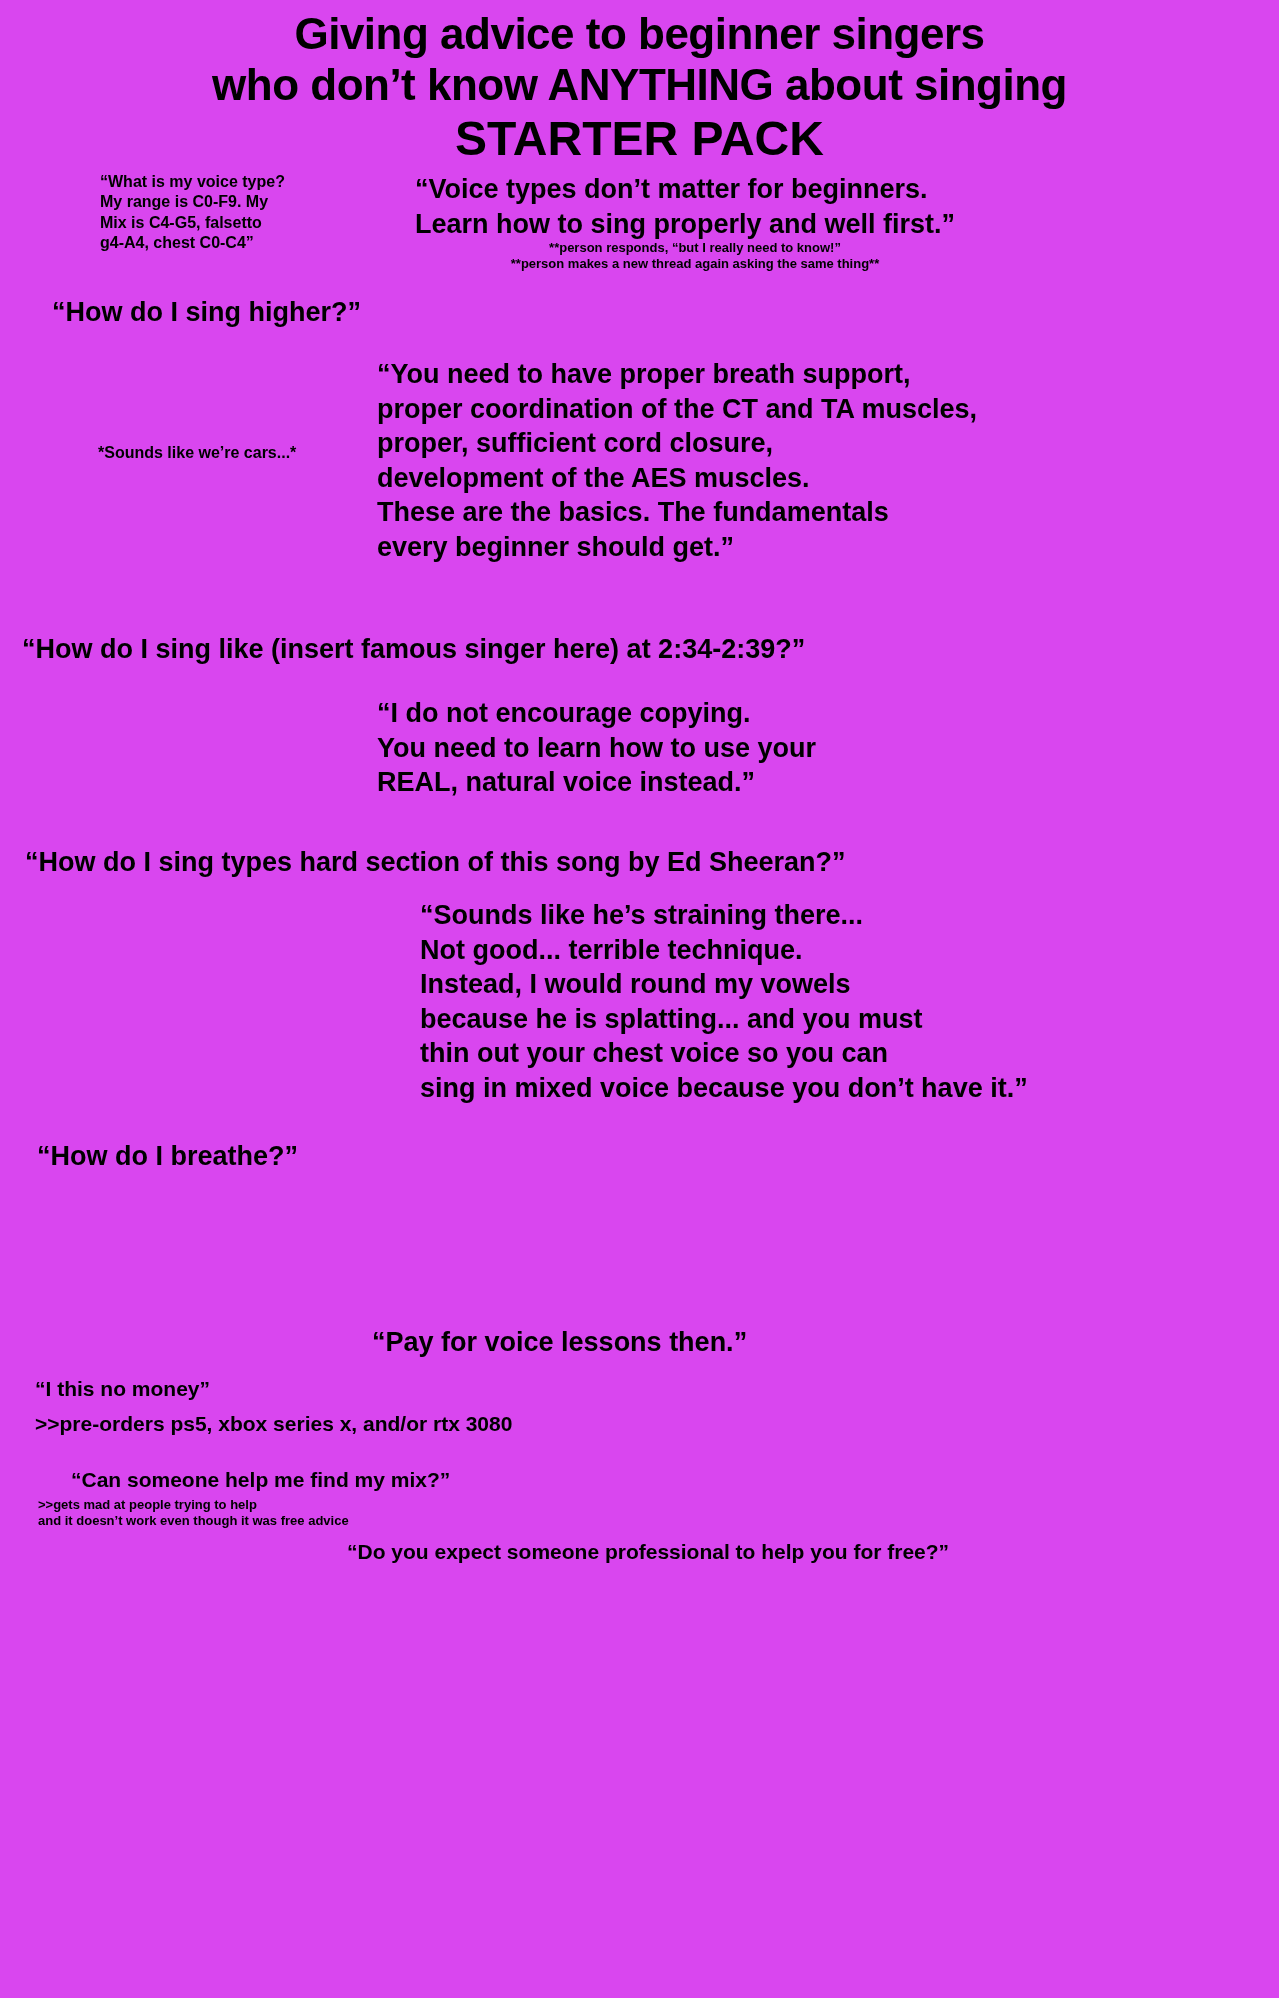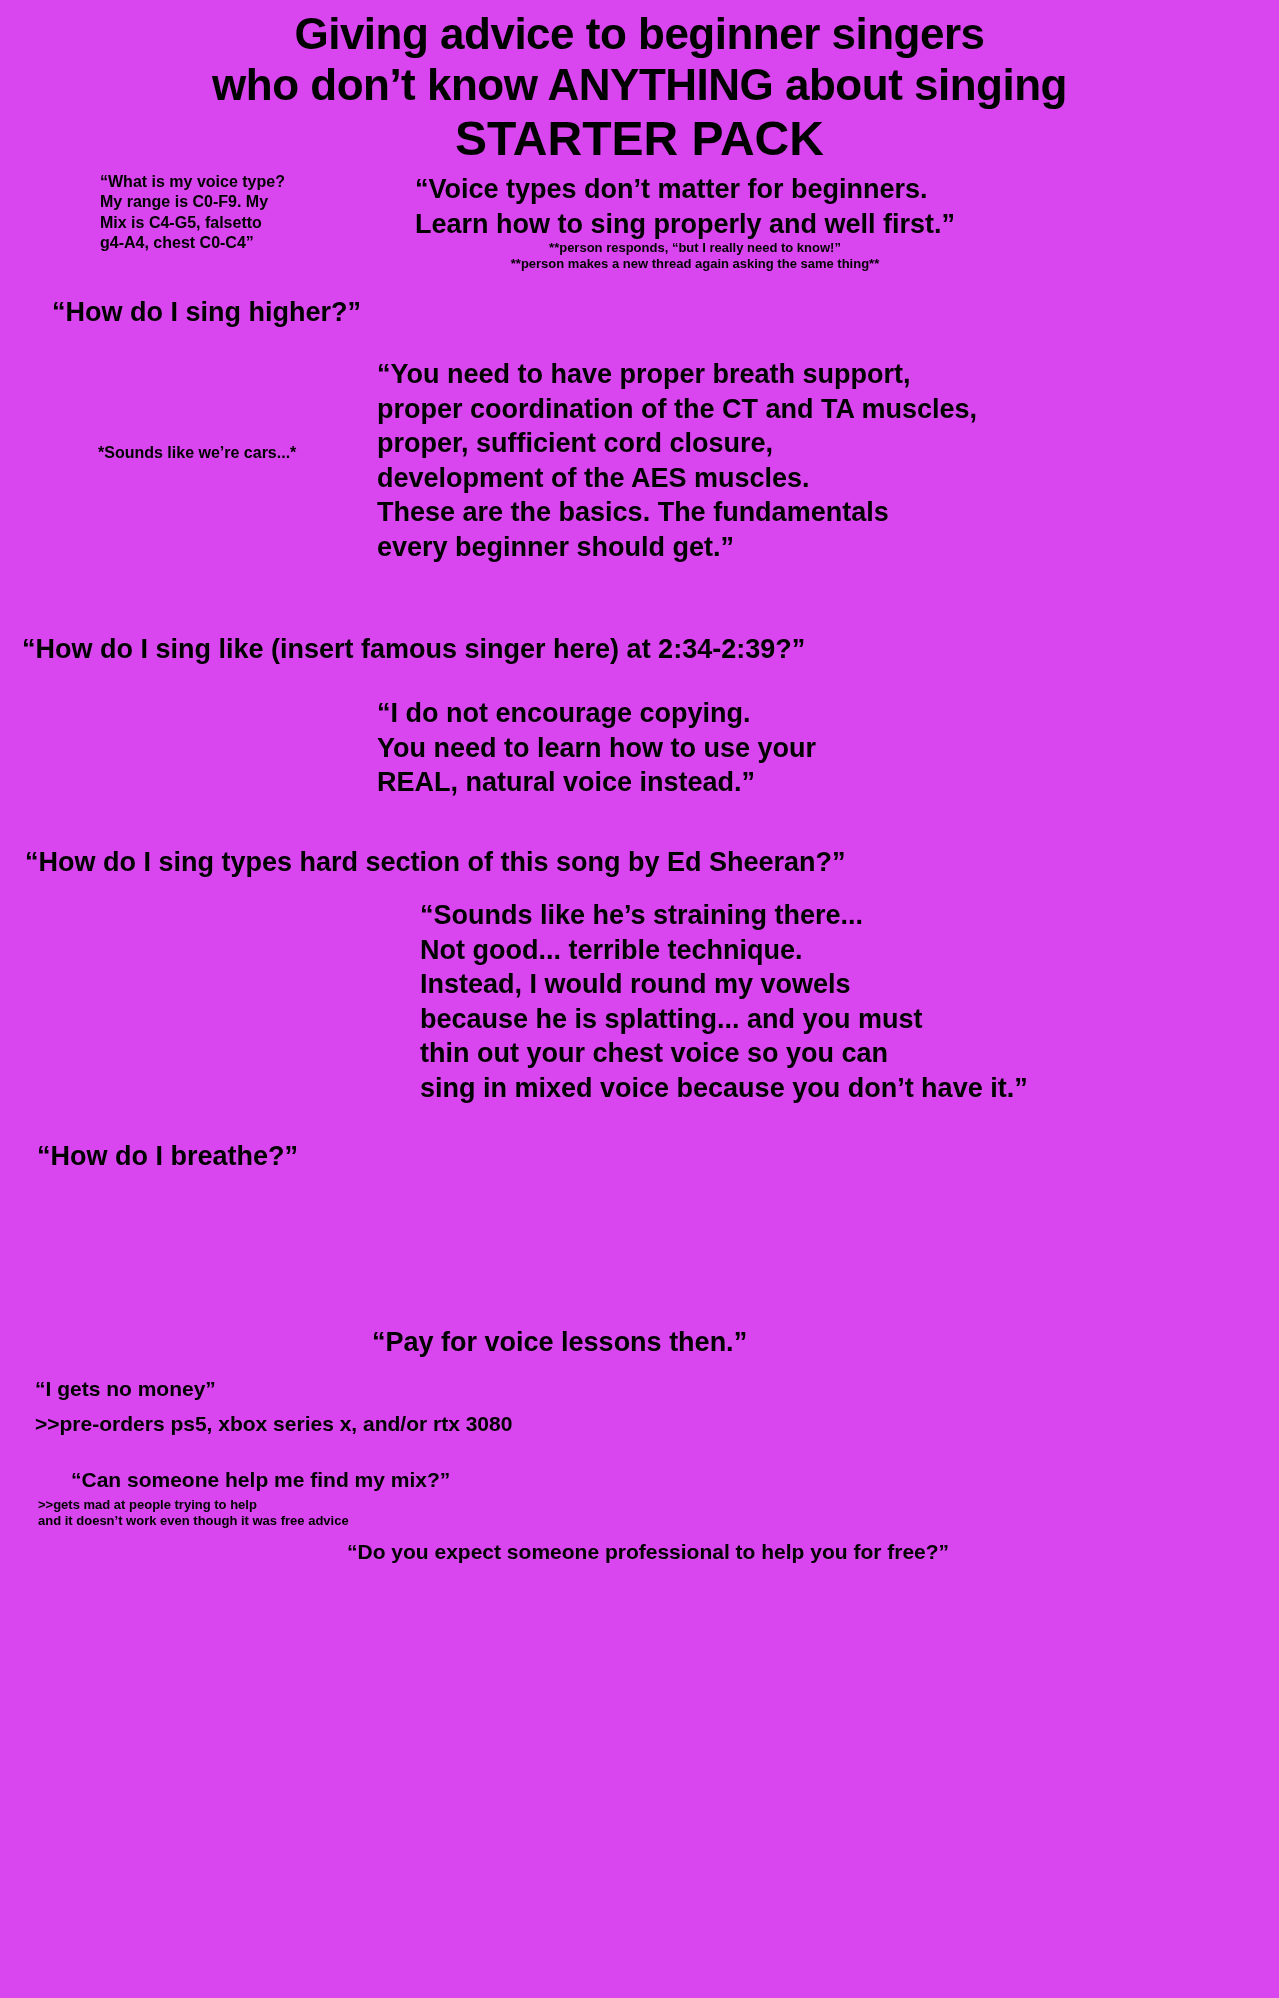--- a/index.html
+++ b/index.html
@@ -135,21 +135,21 @@
 because he is splatting... and you must
 thin out your chest voice so you can
 sing in mixed voice because you don’t have it.”</div>
 
   <div class="tb big left" id="q-breathe">“How do I breathe?”</div>
 
 
 
   <div class="tb big left" id="a-paylessons">“Pay for voice lessons then.”</div>
 
-  <div class="tb mid left" id="q-nomoney">“I gets no money”</div>
+  <div class="tb mid left" id="q-nomoney">“I this no money”</div>
 
   <div class="tb mid left" id="sub-preorders">&gt;&gt;pre-orders ps5, xbox series x, and/or rtx 3080</div>
 
   <div class="tb mid left" id="q-findmix">“Can someone help me find my mix?”</div>
 
   <div class="tb xsmall left" id="sub-getsmad">&gt;&gt;gets mad at people trying to help
 and it doesn’t work even though it was free advice</div>
 
   <div class="tb mid left" id="a-professional">“Do you expect someone professional to help you for free?”</div>
 

